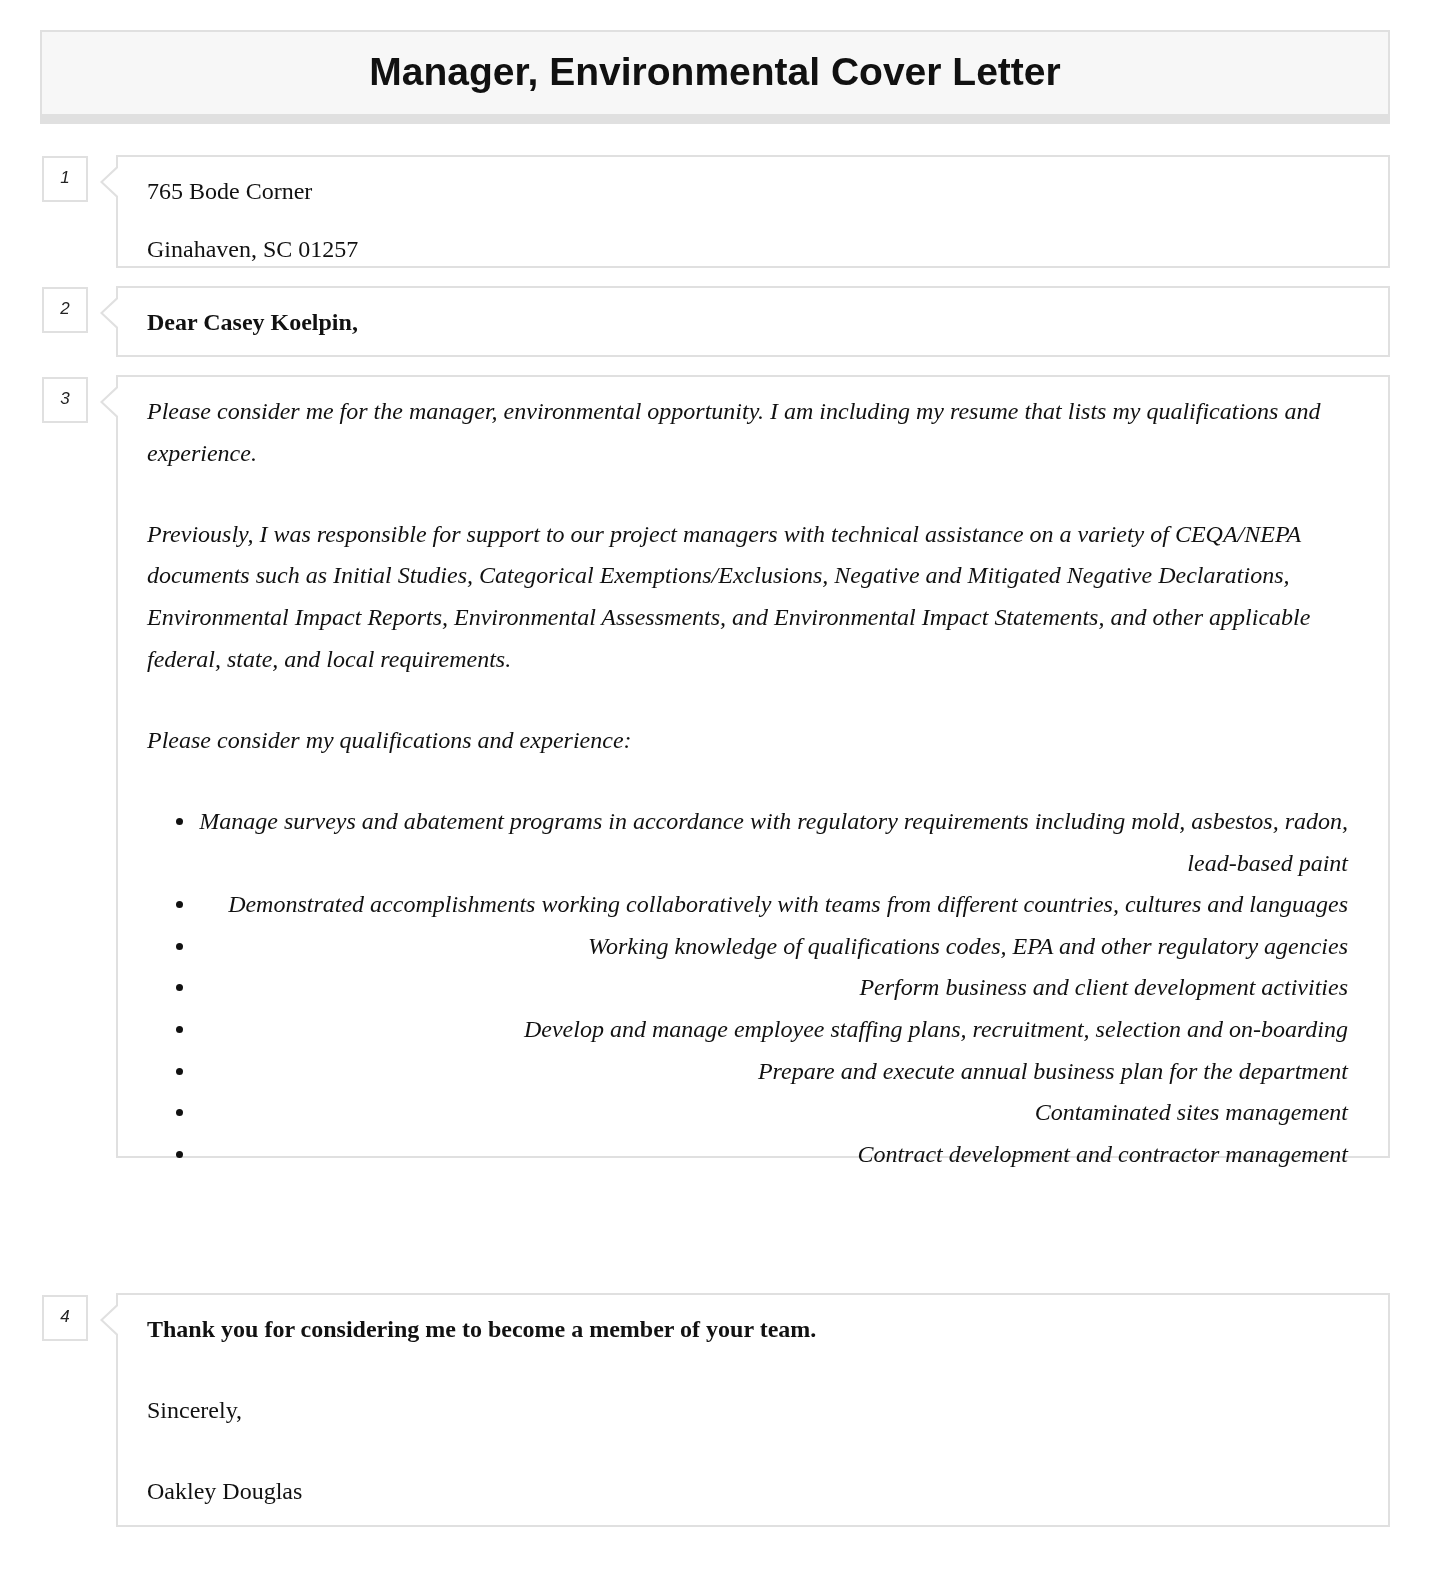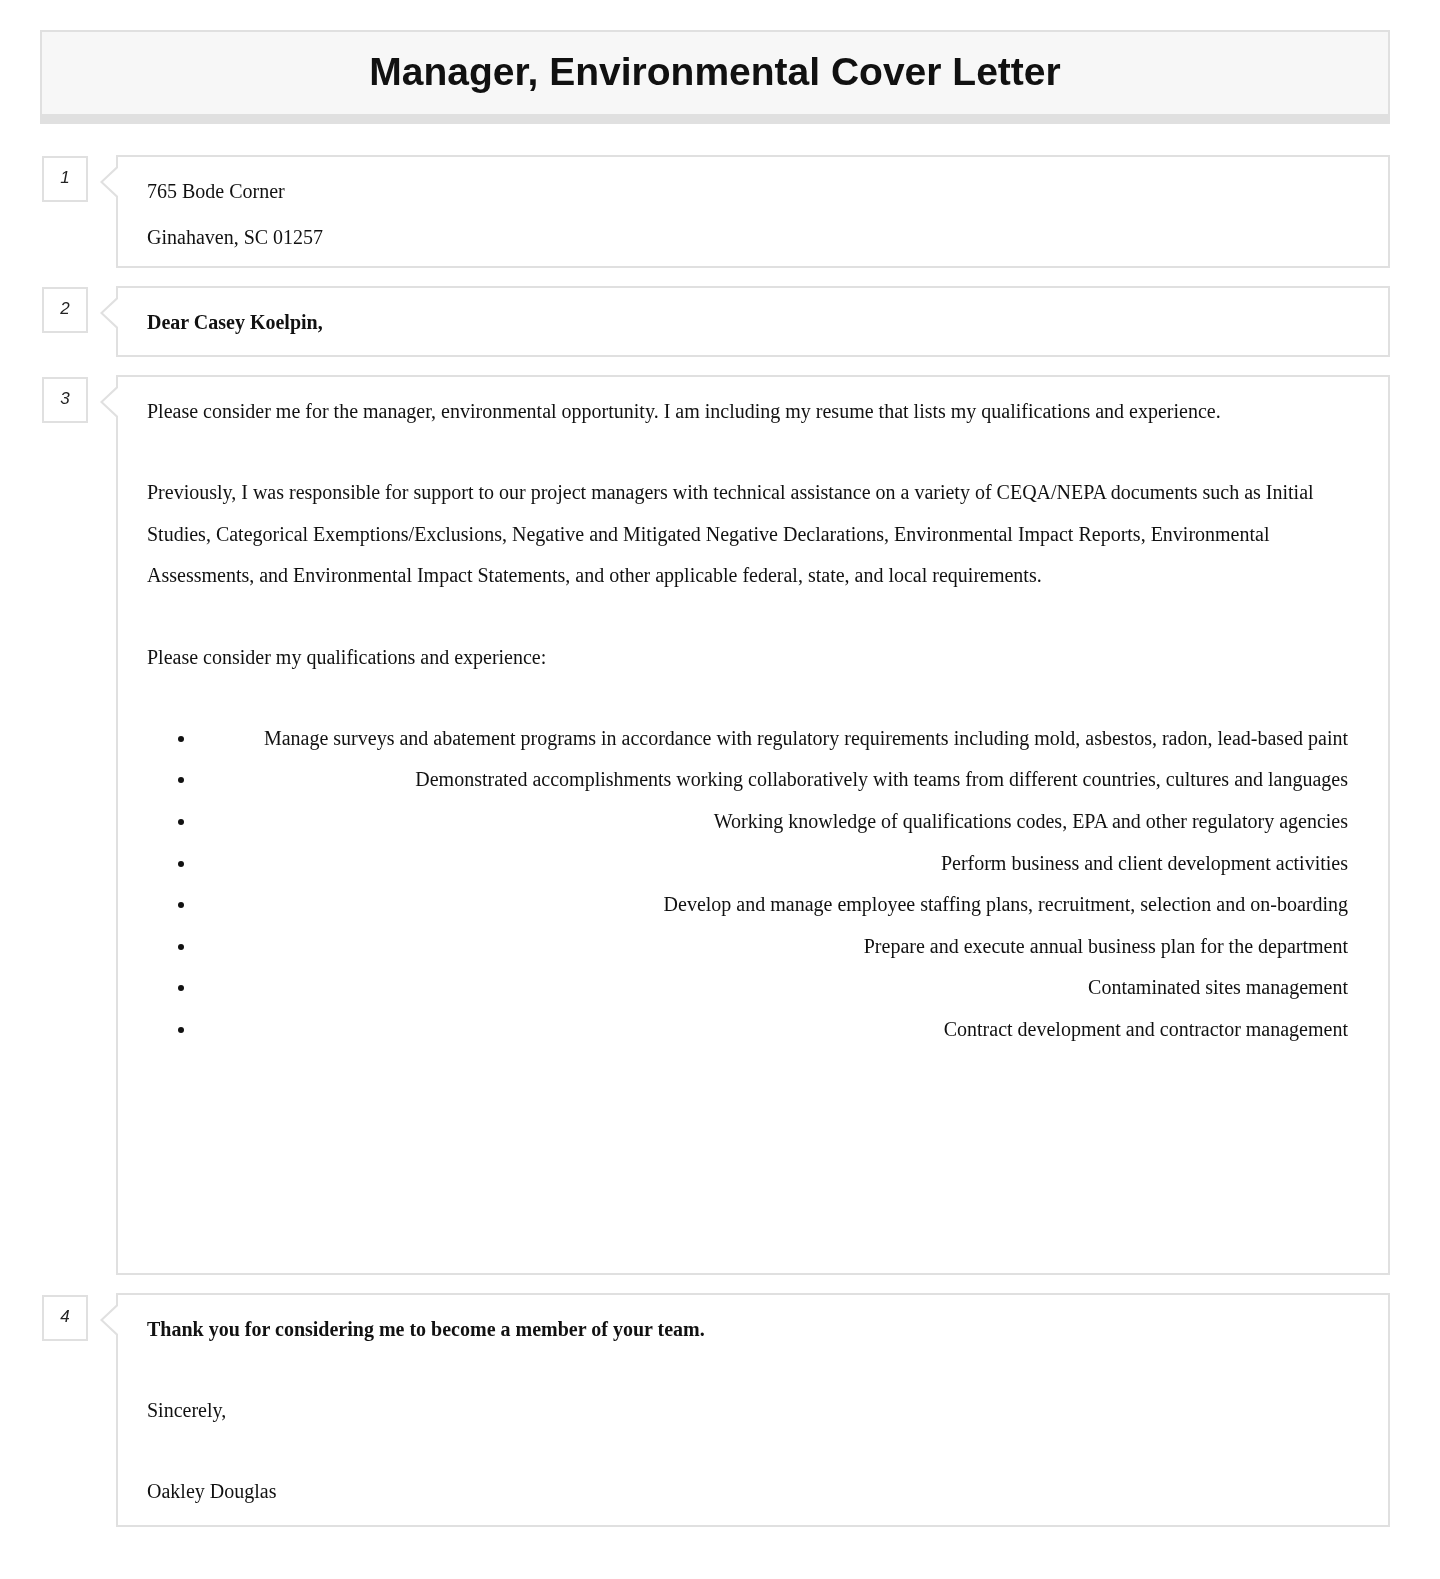--- a/index.html
+++ b/index.html
@@ -46,21 +46,21 @@
     color: #222222;
     padding-bottom: 2px;
   }
   .card {
     position: absolute;
     left: 116px;
     width: 1274px;
     border: 2px solid #e0e0e0;
     background: #ffffff;
     padding: 14px 40px 14px 29px;
-    font-size: 20px;
+    font-size: 24px;
     line-height: 41.6px;
   }
   
   .card::before, .card::after {
     content: "";
     position: absolute;
     width: 0; height: 0;
     border-style: solid;
   }
   .card::before {
@@ -88,34 +88,34 @@
 <body>
 
 <div class="header">
   <h1>Manager, Environmental Cover Letter</h1>
 </div>
 
 <div class="section">
   <div class="num-box" style="top:156px;">1</div>
   <div class="card" style="top:155px; height:113px;">
     <p>765 Bode Corner</p>
-    <p style="margin-top:4px">Ginahaven, SC 01257</p>
+    <p style="margin-top:16px">Ginahaven, SC 01257</p>
   </div>
 </div>
 
 <div class="section">
   <div class="num-box" style="top:287px;">2</div>
   <div class="card" style="top:286px; height:71px;">
     <p class="bold">Dear Casey Koelpin,</p>
   </div>
 </div>
 
 <div class="section">
   <div class="num-box" style="top:377px;">3</div>
-  <div class="card" style="top:375px; height:900px;">
+  <div class="card" style="top:375px; height:783px;font-style:italic;">
     <p>Please consider me for the manager, environmental opportunity. I am including my resume that lists my qualifications and experience.</p>
     <p>Previously, I was responsible for support to our project managers with technical assistance on a variety of CEQA/NEPA documents such as Initial Studies, Categorical Exemptions/Exclusions, Negative and Mitigated Negative Declarations, Environmental Impact Reports, Environmental Assessments, and Environmental Impact Statements, and other applicable federal, state, and local requirements.</p>
     <p>Please consider my qualifications and experience:</p>
     <ul>
       <li>Manage surveys and abatement programs in accordance with regulatory requirements including mold, asbestos, radon, lead-based paint</li>
       <li>Demonstrated accomplishments working collaboratively with teams from different countries, cultures and languages</li>
       <li>Working knowledge of qualifications codes, EPA and other regulatory agencies</li>
       <li>Perform business and client development activities</li>
       <li>Develop and manage employee staffing plans, recruitment, selection and on-boarding</li>
       <li>Prepare and execute annual business plan for the department</li>

